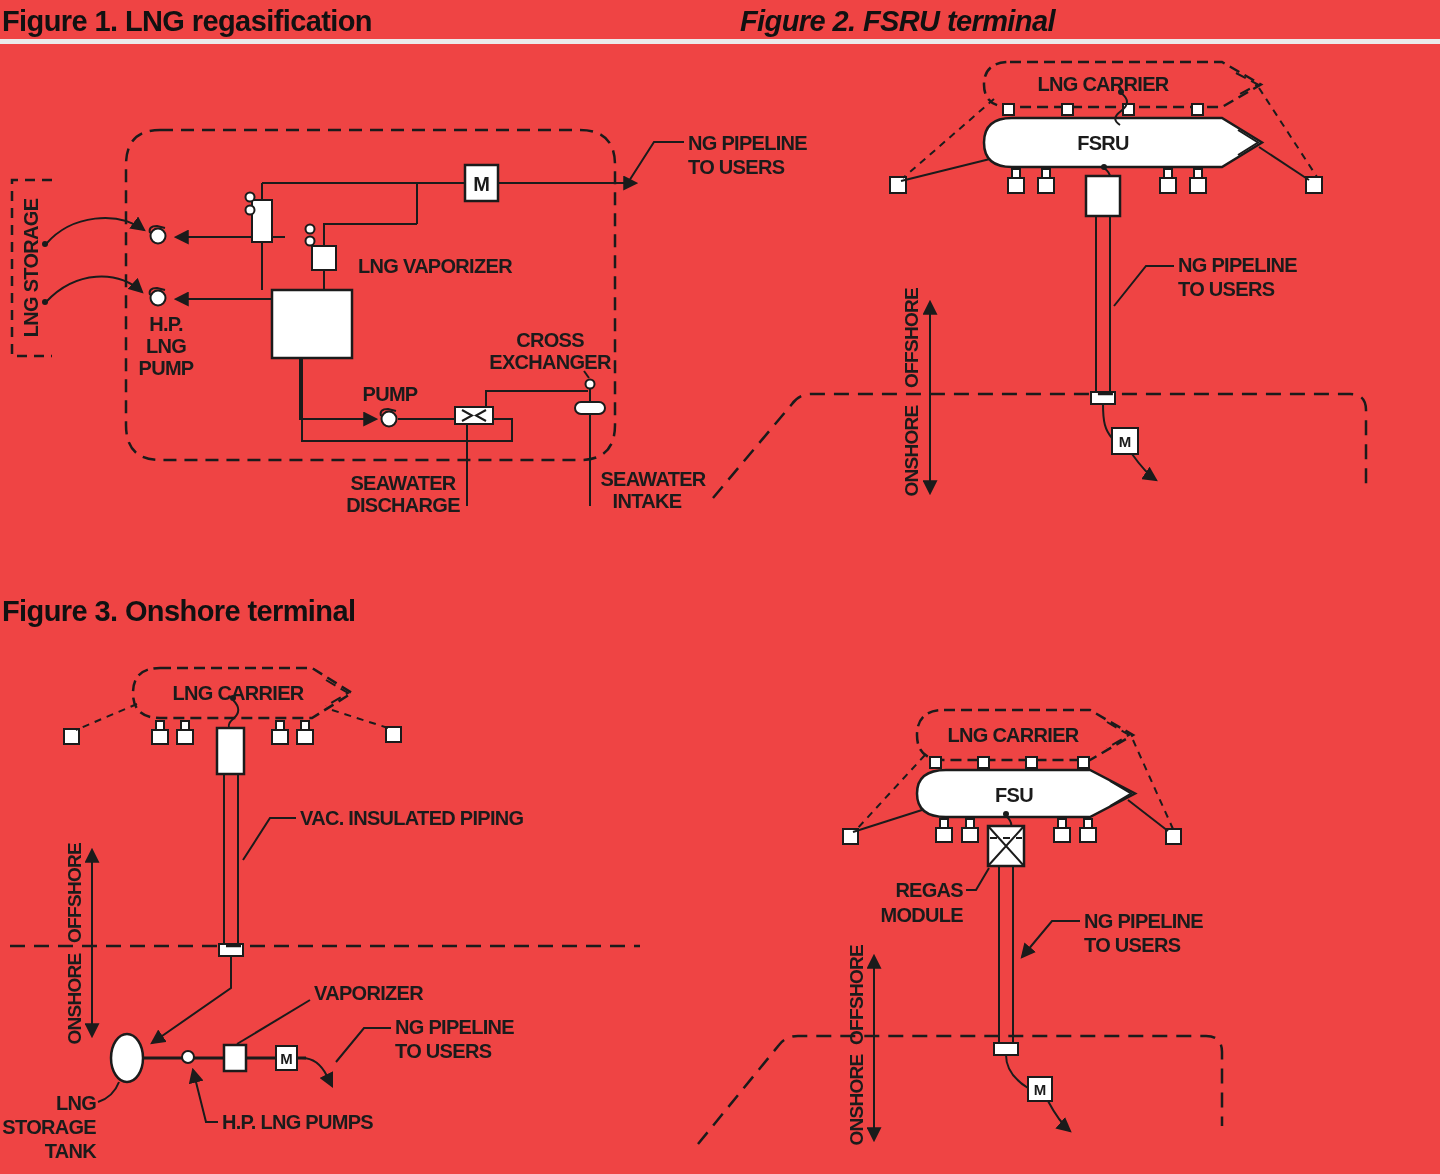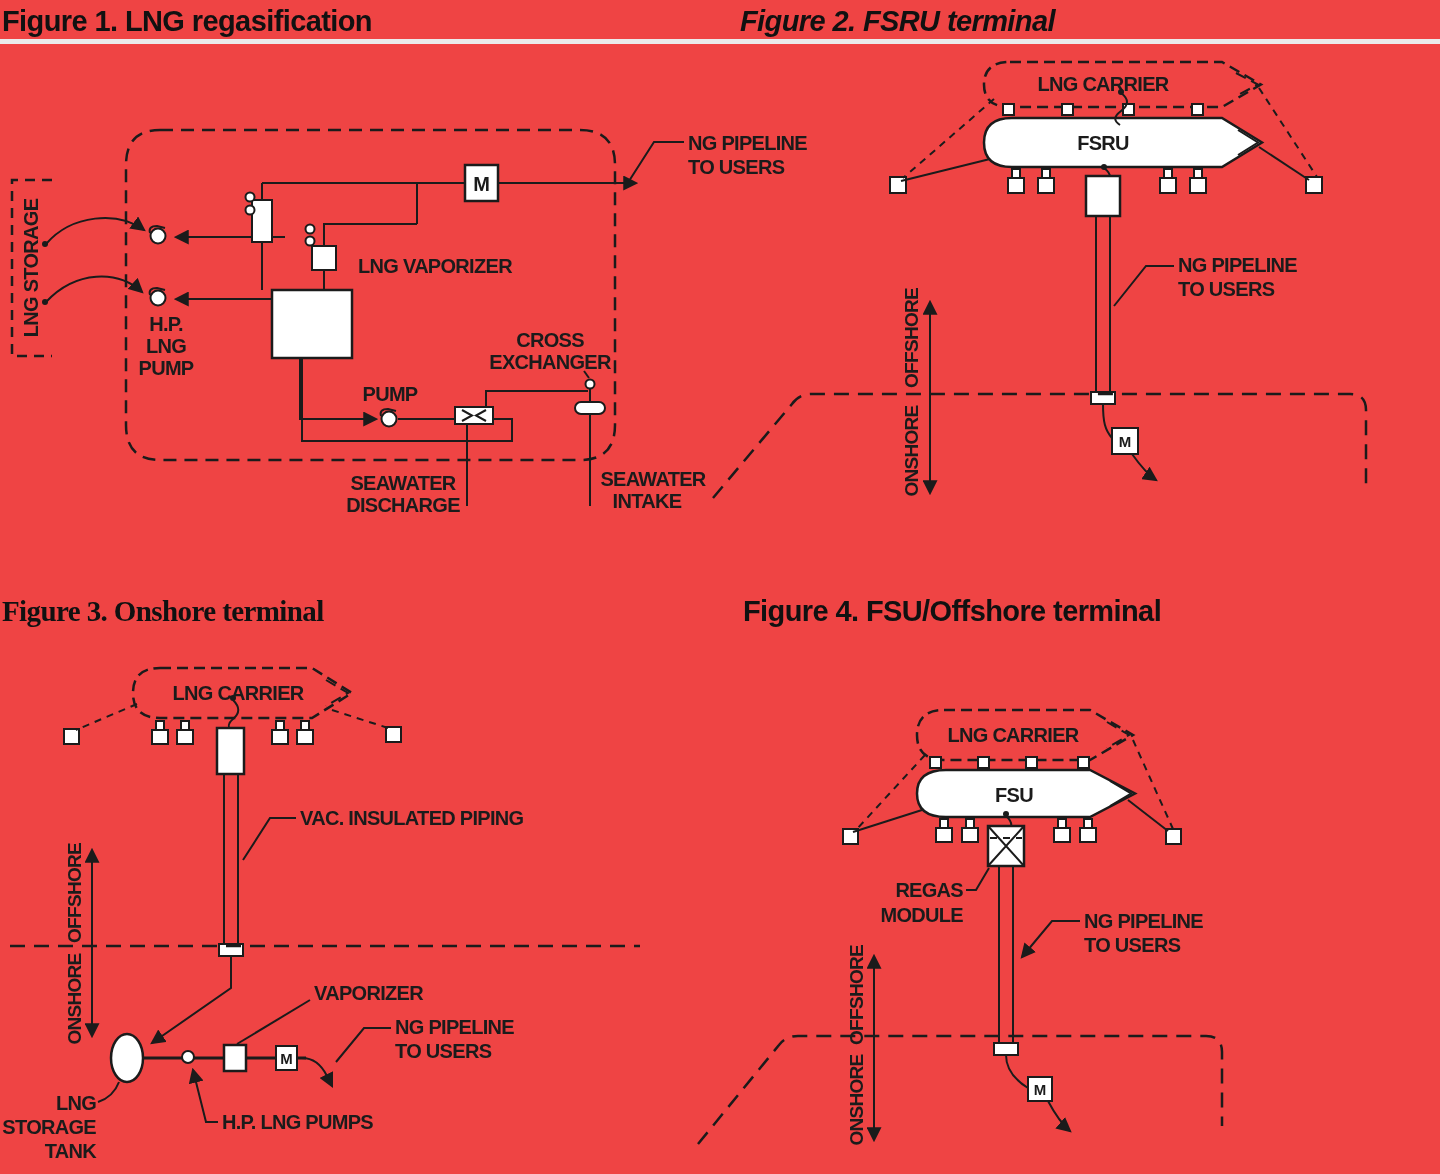--- a/index.html
+++ b/index.html
@@ -28,22 +28,21 @@
 </style>
 </head>
 <body>
 
 <div class="stage">
 
   <div class="divider"></div>
 
   <div class="fig-title" style="left:2px;top:5px;">Figure 1. LNG regasification</div>
   <div class="fig-title" style="left:740px;top:5px;font-style:italic;">Figure 2. FSRU terminal</div>
-  <div class="fig-title" style="left:2px;top:595px;font-family:Liberation Serif, serif;">Figure 3. Onshore terminal</div>
-  <div class="fig-title" style="left:743px;top:595px;">Figure 4. FSU/Offshore terminal</div>
+  <div class="fig-title" style="left:2px;top:595px;">Figure 3. Onshore terminal</div>
 
   <svg width="1440" height="1174" viewBox="0 0 1440 1174">
     <defs>
       <marker id="arr" viewBox="0 0 10 10" refX="8.5" refY="5" markerWidth="7.5" markerHeight="7.5" orient="auto-start-reverse">
         <path d="M0,0 L10,5 L0,10 Z" fill="#1b1b1b"></path>
       </marker>
     </defs>
 
     <g>
       <path class="ln25 dashA" d="M 160,130 H 580 Q 615,130 615,165 V 425 Q 615,460 580,460 H 160 Q 126,460 126,425 V 165 Q 126,130 160,130 Z"></path>

